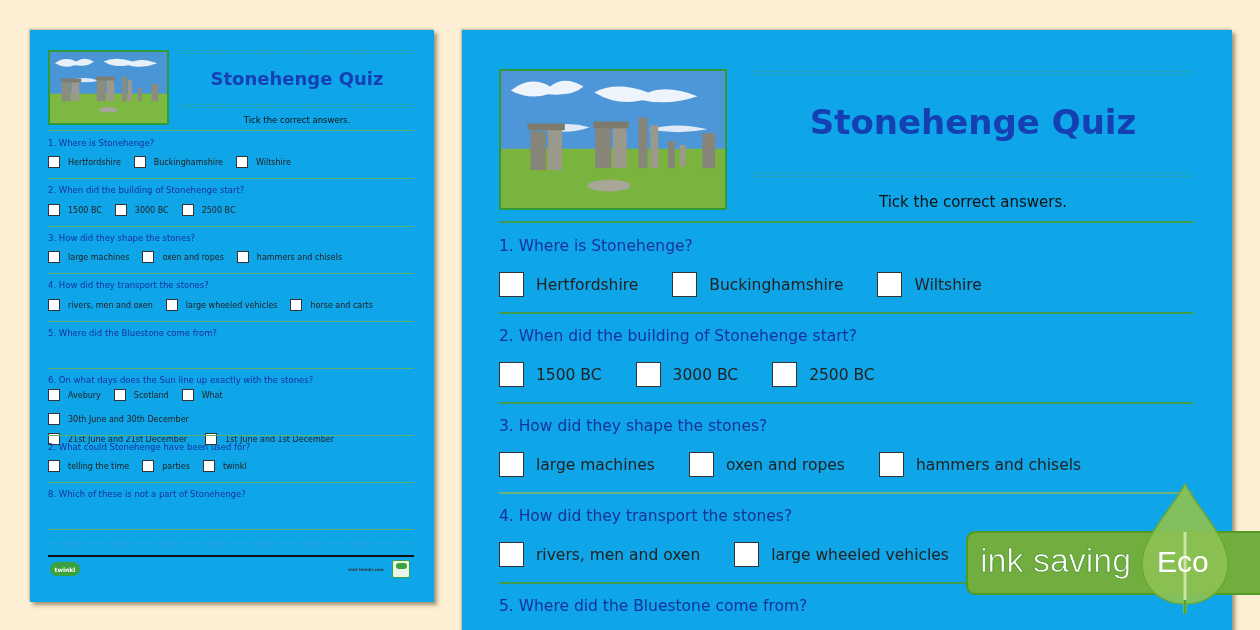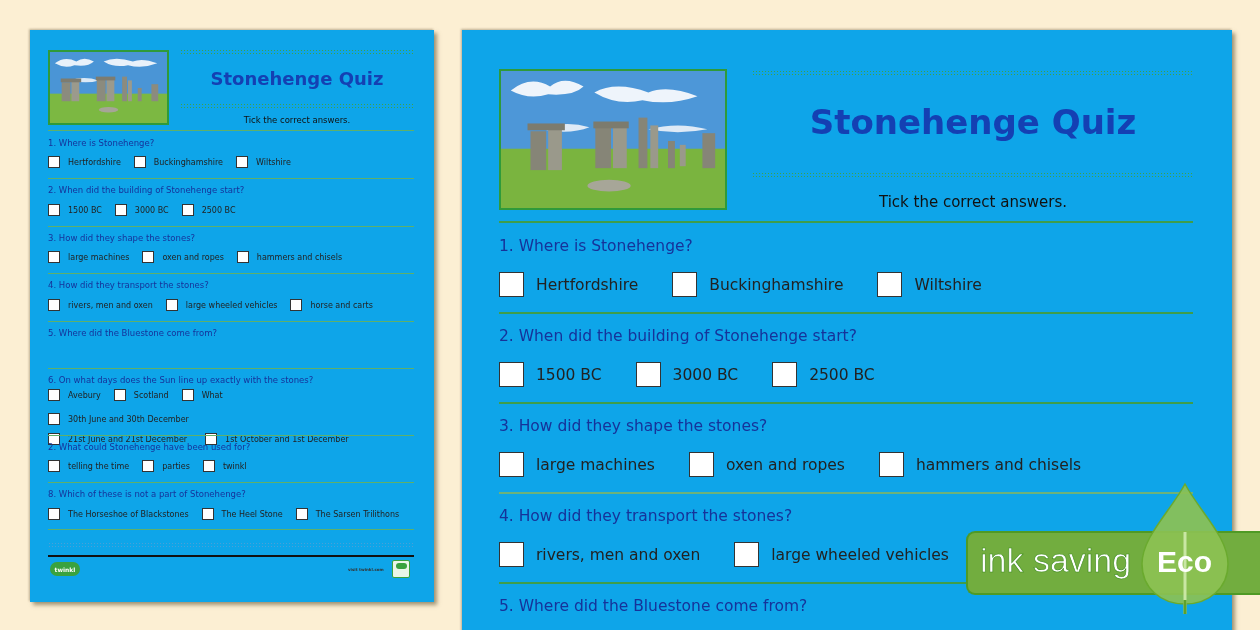--- a/index.html
+++ b/index.html
@@ -41,21 +41,21 @@
 
   .footer-line { position: absolute; left: 18px; width: 366px; height: 2px; background: #111; }
   .twinkl-logo { position: absolute; left: 20px; top: 532px; width: 30px; height: 14px; background: #3aa23f; border-radius: 7px; color: #fff; font-size: 6px; font-weight: bold; display: flex; align-items: center; justify-content: center; }
   .visit { position: absolute; left: 318px; top: 537px; font-size: 4px; color: #333; font-weight: bold; }
   .eco-badge { position: absolute; left: 362px; top: 530px; width: 18px; height: 18px; border: 1px solid #3aa23f; border-radius: 2px; background: #eaf6e8; }
   .eco-badge::before { content: ""; position: absolute; left: 3px; top: 2px; width: 11px; height: 6px; background: #3aa23f; border-radius: 6px; }
 
   .ink-banner { position: absolute; left: 966px; top: 531px; width: 300px; height: 64px; background: #72ad3f; border: 2px solid #4f9a25; border-radius: 9px 0 0 9px; border-right: none; }
   .ink-text { position: absolute; left: 12px; top: 8px; font-family: "Liberation Sans", sans-serif; font-size: 34px; color: #fff; -webkit-text-stroke: 0.6px #3c8a1c; }
   .leaf { position: absolute; left: 1138px; top: 482px; width: 94px; height: 134px; }
-  .eco-text { position: absolute; left: 1157px; top: 545px; font-family: "Liberation Sans", sans-serif; font-size: 30px; font-weight: bold; color: #fff; text-align: right; }
+  .eco-text { position: absolute; left: 1157px; top: 545px; font-family: "Liberation Sans", sans-serif; font-size: 30px; font-weight: normal; color: #fff; text-align: right; }
 </style>
 </head>
 <body>
 
 <div class="sheet sheet-small s">
   <div class="photo" style="left:18px;top:20px;width:121px;height:75px;">
     <svg viewBox="0 0 120 75" preserveAspectRatio="none">
       <rect width="120" height="46" fill="#4a95d6"></rect>
       <path d="M5 12 q10-8 22-2 q8-6 18 0 q-6 6-20 4 q-10 4-20-2z" fill="#e8f1fa"></path>
       <path d="M55 10 q12-6 30 0 q10-4 25 2 q-15 6-30 2 q-14 3-25-4z" fill="#e8f1fa"></path>
@@ -166,21 +166,21 @@
   <div class="rule" style="top:338px;"></div>
 
   <div class="q" style="top:345px;">6. On what days does the Sun line up exactly with the stones?</div>
   <div class="opts" style="top:363px;">
     <div class="opt" style="margin-right:18px;margin-top:40px;">
         <span class="box"></span>
         <span>21st June and 21st December</span>
       </div>
     <div class="opt">
         <span class="box"></span>
-        <span>1st October and 1st December</span>
+        <span>1st June and 1st December</span>
       </div>
   </div>
   <div class="opts" style="top:383px;">
     <div class="opt">
         <span class="box"></span>
         <span>30th June and 30th December</span>
       </div>
   </div>
   <div class="rule" style="top:405px;"></div>
 
@@ -195,34 +195,20 @@
         <span>parties</span>
       </div>
     <div class="opt">
         <span class="box"></span>
         <span>twinkl</span>
       </div>
   </div>
   <div class="rule" style="top:452px;"></div>
 
   <div class="q" style="top:459px;">8. Which of these is not a part of Stonehenge?</div>
-  <div class="opts" style="top:478px;">
-    <div class="opt">
-        <span class="box"></span>
-        <span>The Horseshoe of Blackstones</span>
-      </div>
-    <div class="opt">
-        <span class="box"></span>
-        <span>The Heel Stone</span>
-      </div>
-    <div class="opt">
-        <span class="box"></span>
-        <span>The Sarsen Trilithons</span>
-      </div>
-  </div>
   <div class="rule" style="top:499px;"></div>
 
   <div class="zigzag" style="left:18px;top:511px;width:366px;background-image:radial-gradient(circle, transparent 1.6px, #4aa0d8 1.7px, #4aa0d8 2.4px, transparent 2.5px);"></div>
   <div class="footer-line" style="top:525px;"></div>
   <div class="twinkl-logo">twinkl</div>
   <div class="visit">visit twinkl.com</div>
   <div class="eco-badge"></div>
 </div>
 
 <div class="sheet sheet-large l">

